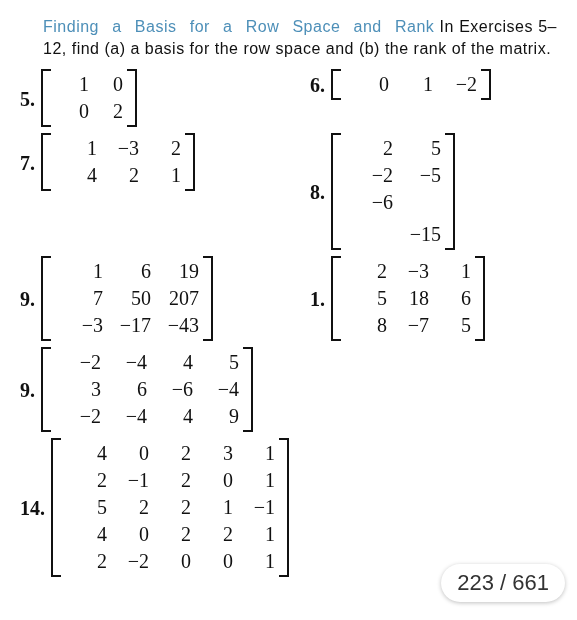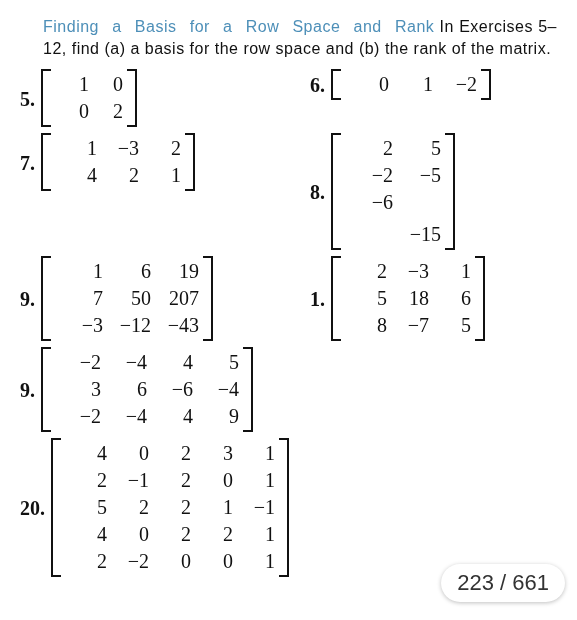--- a/index.html
+++ b/index.html
@@ -192,21 +192,21 @@
               <div class="mcell" style="width: 48px;">6</div>
               <div class="mcell" style="width: 48px;">19</div>
             </div>
             <div class="mrow">
               <div class="mcell" style="width: 48px;">7</div>
               <div class="mcell" style="width: 48px;">50</div>
               <div class="mcell" style="width: 48px;">207</div>
             </div>
             <div class="mrow">
               <div class="mcell" style="width: 48px;">−3</div>
-              <div class="mcell" style="width: 48px;">−12</div>
+              <div class="mcell" style="width: 48px;">−17</div>
               <div class="mcell" style="width: 48px;">−43</div>
             </div>
           </div>
           <div class="br right"></div>
         </div>
       </div>
       <div class="cell ">
         <div class="num">1.</div>
         <div class="matrix">
           <div class="br left"></div>
@@ -255,21 +255,21 @@
               <div class="mcell" style="width: 46px;">4</div>
               <div class="mcell" style="width: 46px;">9</div>
             </div>
           </div>
           <div class="br right"></div>
         </div>
       </div>
     </div>
     <div class="pair">
       <div class="cell ">
-        <div class="num">20.</div>
+        <div class="num">14.</div>
         <div class="matrix">
           <div class="br left"></div>
           <div class="mrows">
             <div class="mrow">
               <div class="mcell" style="width: 42px;">4</div>
               <div class="mcell" style="width: 42px;">0</div>
               <div class="mcell" style="width: 42px;">2</div>
               <div class="mcell" style="width: 42px;">3</div>
               <div class="mcell" style="width: 42px;">1</div>
             </div>

